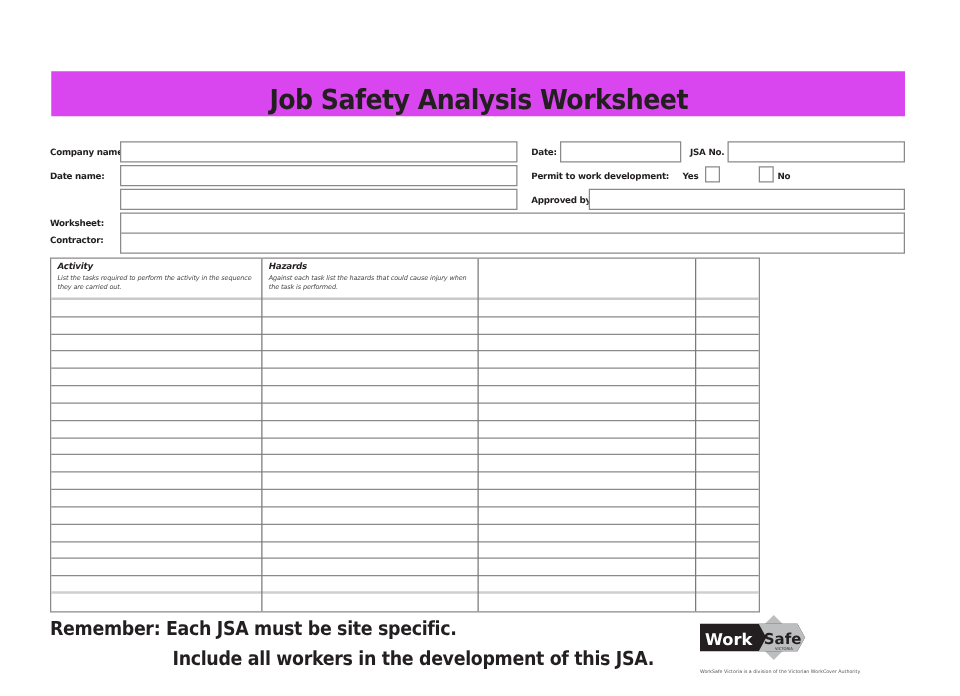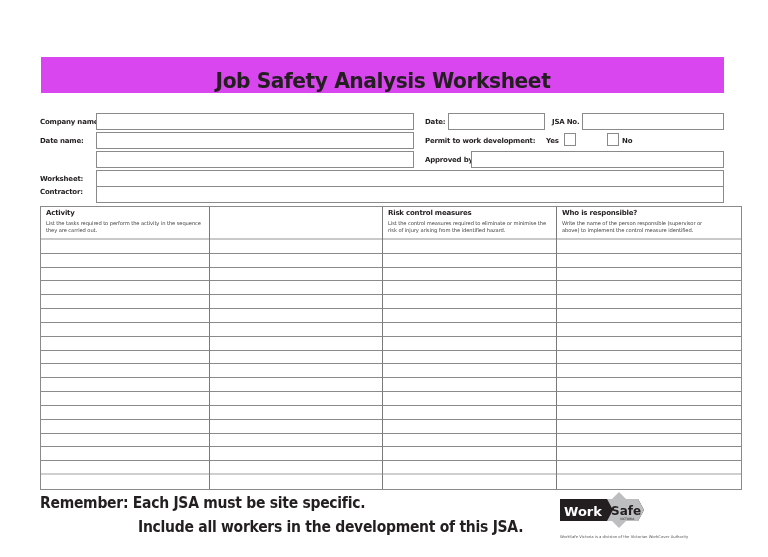--- a/index.html
+++ b/index.html
@@ -27,22 +27,23 @@
   }
 
   .activity-box {
     position: absolute; left: 96px; top: 170px; width: 628px; height: 33px; border: 1px solid #8a8a8a;
   }
   .activity-box .line {
     position: absolute; left: 0; right: 0; top: 15px; border-top: 1px solid #8a8a8a;
   }
 
   .jsa-table {
-    position: absolute; left: 40px; top: 206px; width: 702px; height: 284px;
+    position: absolute; left: 40px; top: 206px; width: 568px; height: 284px;
     border: 1px solid #8a8a8a;
+    font-style: italic;
   }
   .jsa-header {
     position: absolute; left: 0; top: 0; right: 0; height: 33px;
     border-bottom: 2px solid #c9c9c9;
   }
   .col-head {
     position: absolute; top: 0; height: 33px; padding: 2px 5px;
   }
   .col-head .hname {
     font-weight: bold; font-size: 7px; color: #231f20; display: block; margin-bottom: 3px; letter-spacing: -0.2px;
@@ -106,27 +107,23 @@
 
 <span class="lbl" style="left:425px; top:156px;">Approved by:</span>
 <div class="field" style="left:471px; top:151px; width:253px;"></div>
 
 <div class="jsa-table">
   <div class="jsa-header">
     <div class="col-head" style="left:0; width:169px;">
       <span class="hname">Activity</span>
       <span class="hdesc">List the tasks required to perform the activity in the sequence they are carried out.</span>
     </div>
-    <div class="col-head" style="left:342px; width:174px;">
-      <span class="hname">Risk control measures</span>
-      <span class="hdesc">List the control measures required to eliminate or minimise the risk of injury arising from the identified hazard.</span>
-    </div>
-    <div class="col-head" style="left:516px; width:168px;">
-      <span class="hname">Who is responsible?</span>
-      <span class="hdesc">Write the name of the person responsible (supervisor or above) to implement the control measure identified.</span>
+    <div class="col-head" style="left:169px; width:173px;">
+      <span class="hname">Hazards</span>
+      <span class="hdesc">Against each task list the hazards that could cause injury when the task is performed.</span>
     </div>
   </div>
 
   <div class="rows" id="rows">
       <div class="row" style="top: 0px; height: 13.8333px;"></div>
       <div class="row" style="top: 13.8333px; height: 13.8333px;"></div>
       <div class="row" style="top: 27.6667px; height: 13.8333px;"></div>
       <div class="row" style="top: 41.5px; height: 13.8333px;"></div>
       <div class="row" style="top: 55.3333px; height: 13.8333px;"></div>
       <div class="row" style="top: 69.1667px; height: 13.8333px;"></div>

